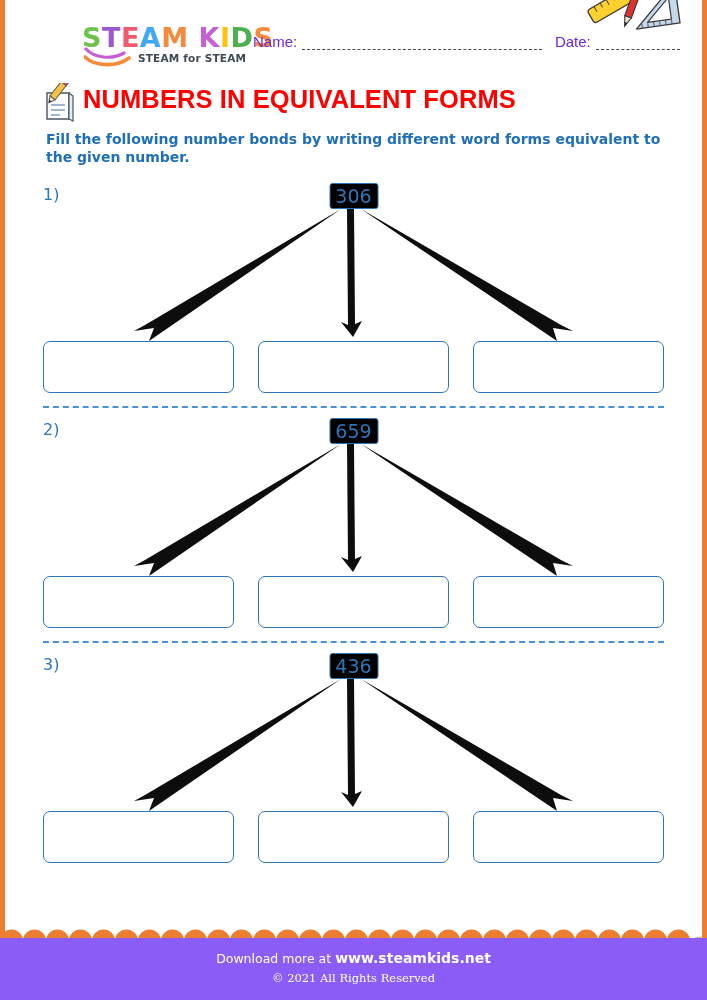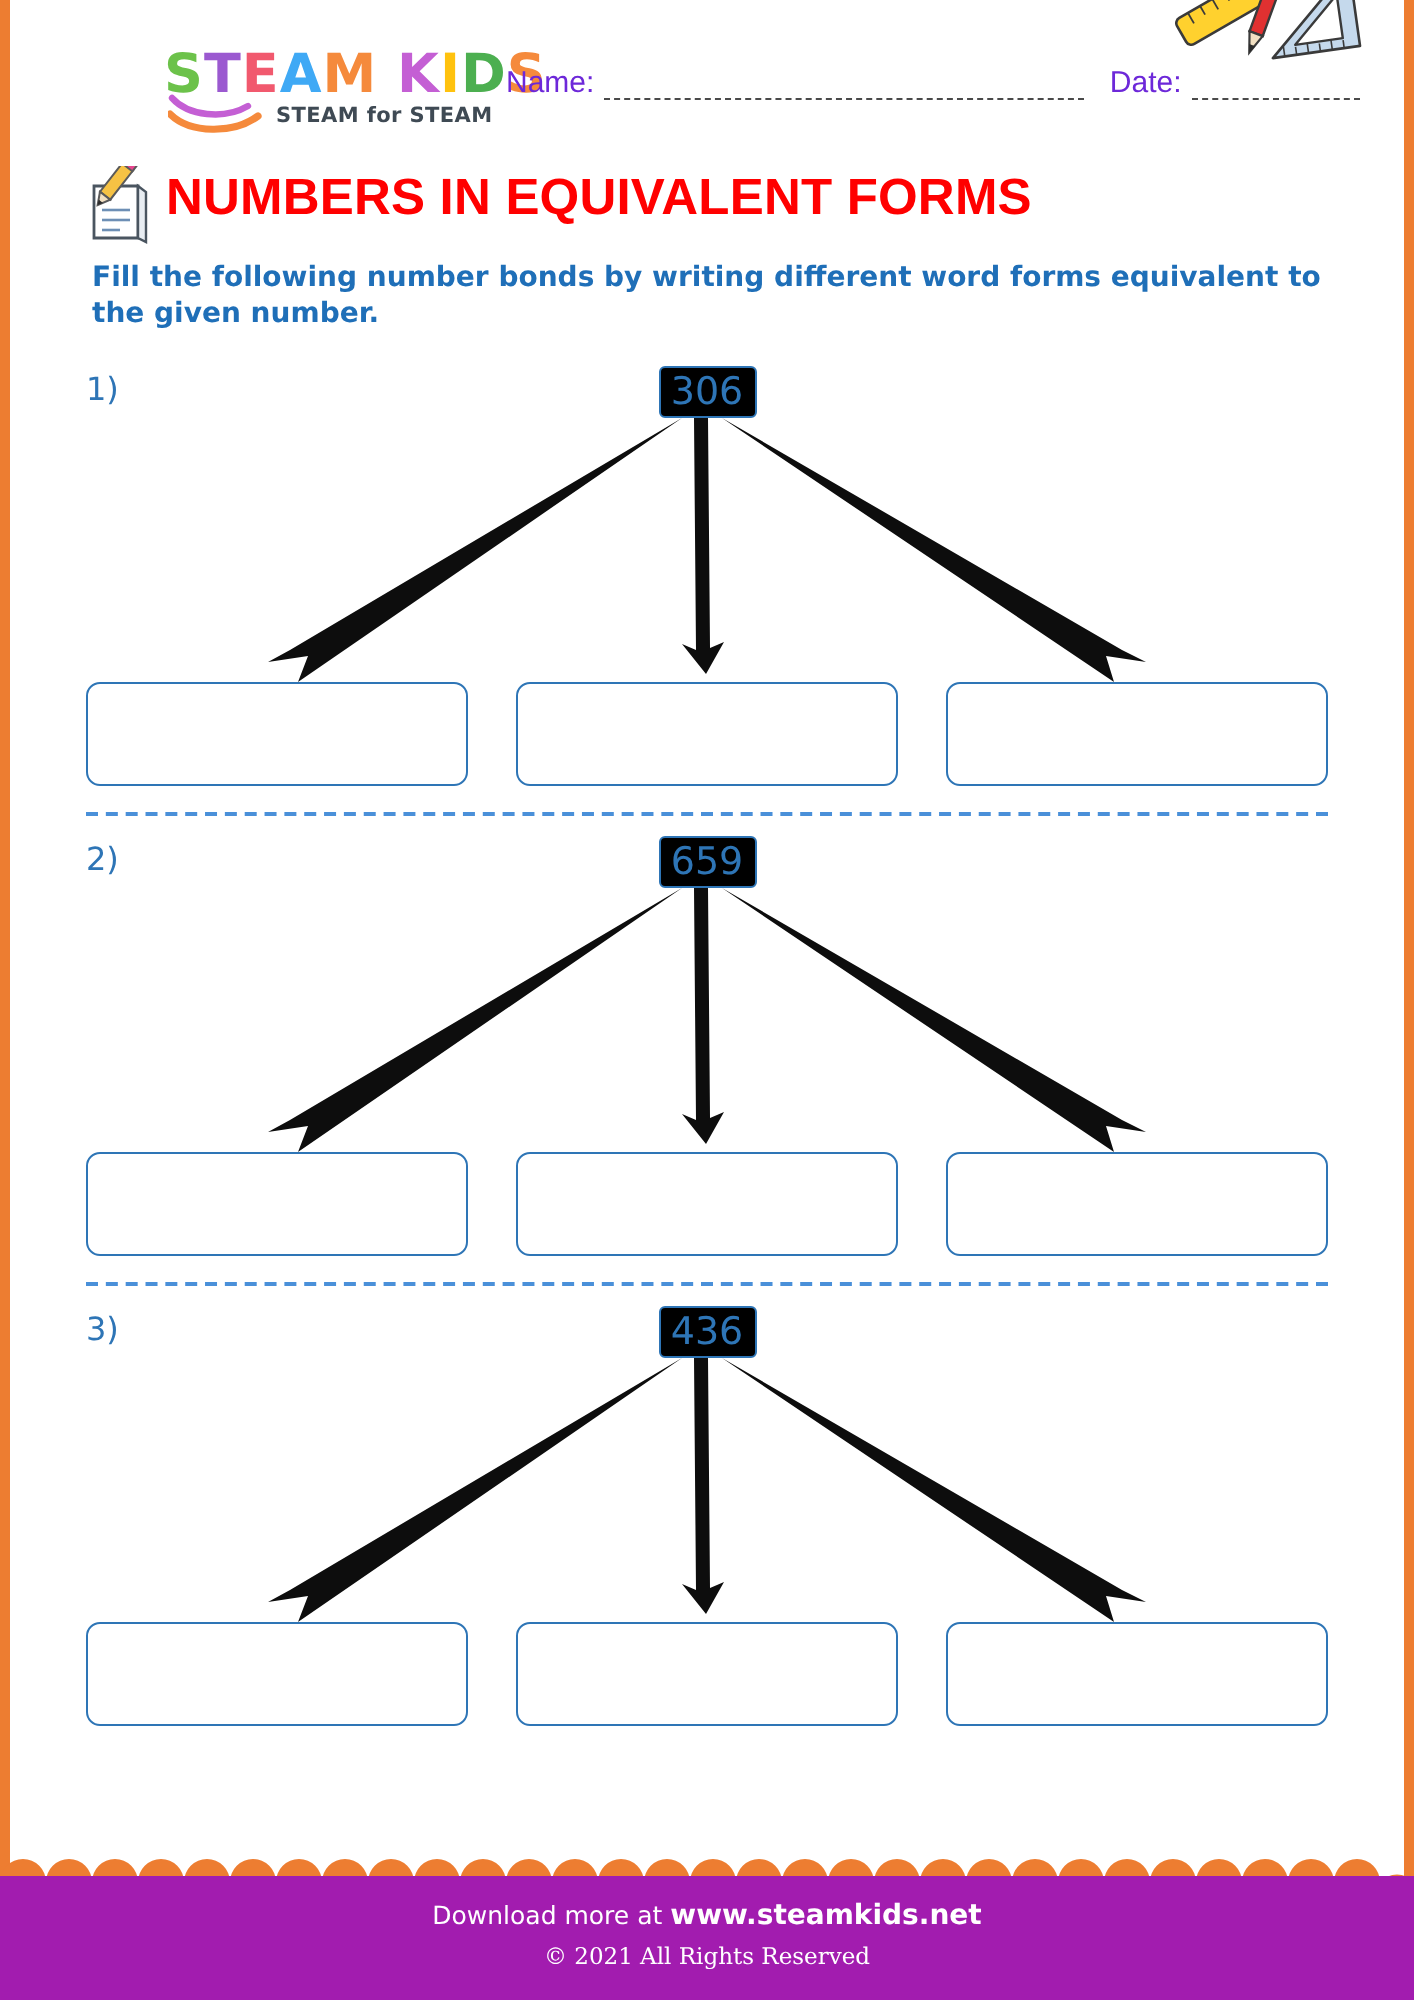--- a/index.html
+++ b/index.html
@@ -230,21 +230,21 @@
     top: 0;
     height: 13px;
     display: block;
   }
   .footer-body {
     position: absolute;
     left: 0;
     right: 0;
     top: 10px;
     bottom: 0;
-    background: #a21caf;
+    background: #8b5cf6;
     text-align: center;
     padding-top: 10px;
     box-sizing: border-box;
   }
   .footer-line1 {
     font-family: "DejaVu Sans", sans-serif;
     font-size: 12.5px;
     color: #ffffff;
     line-height: 1.5;
   }

